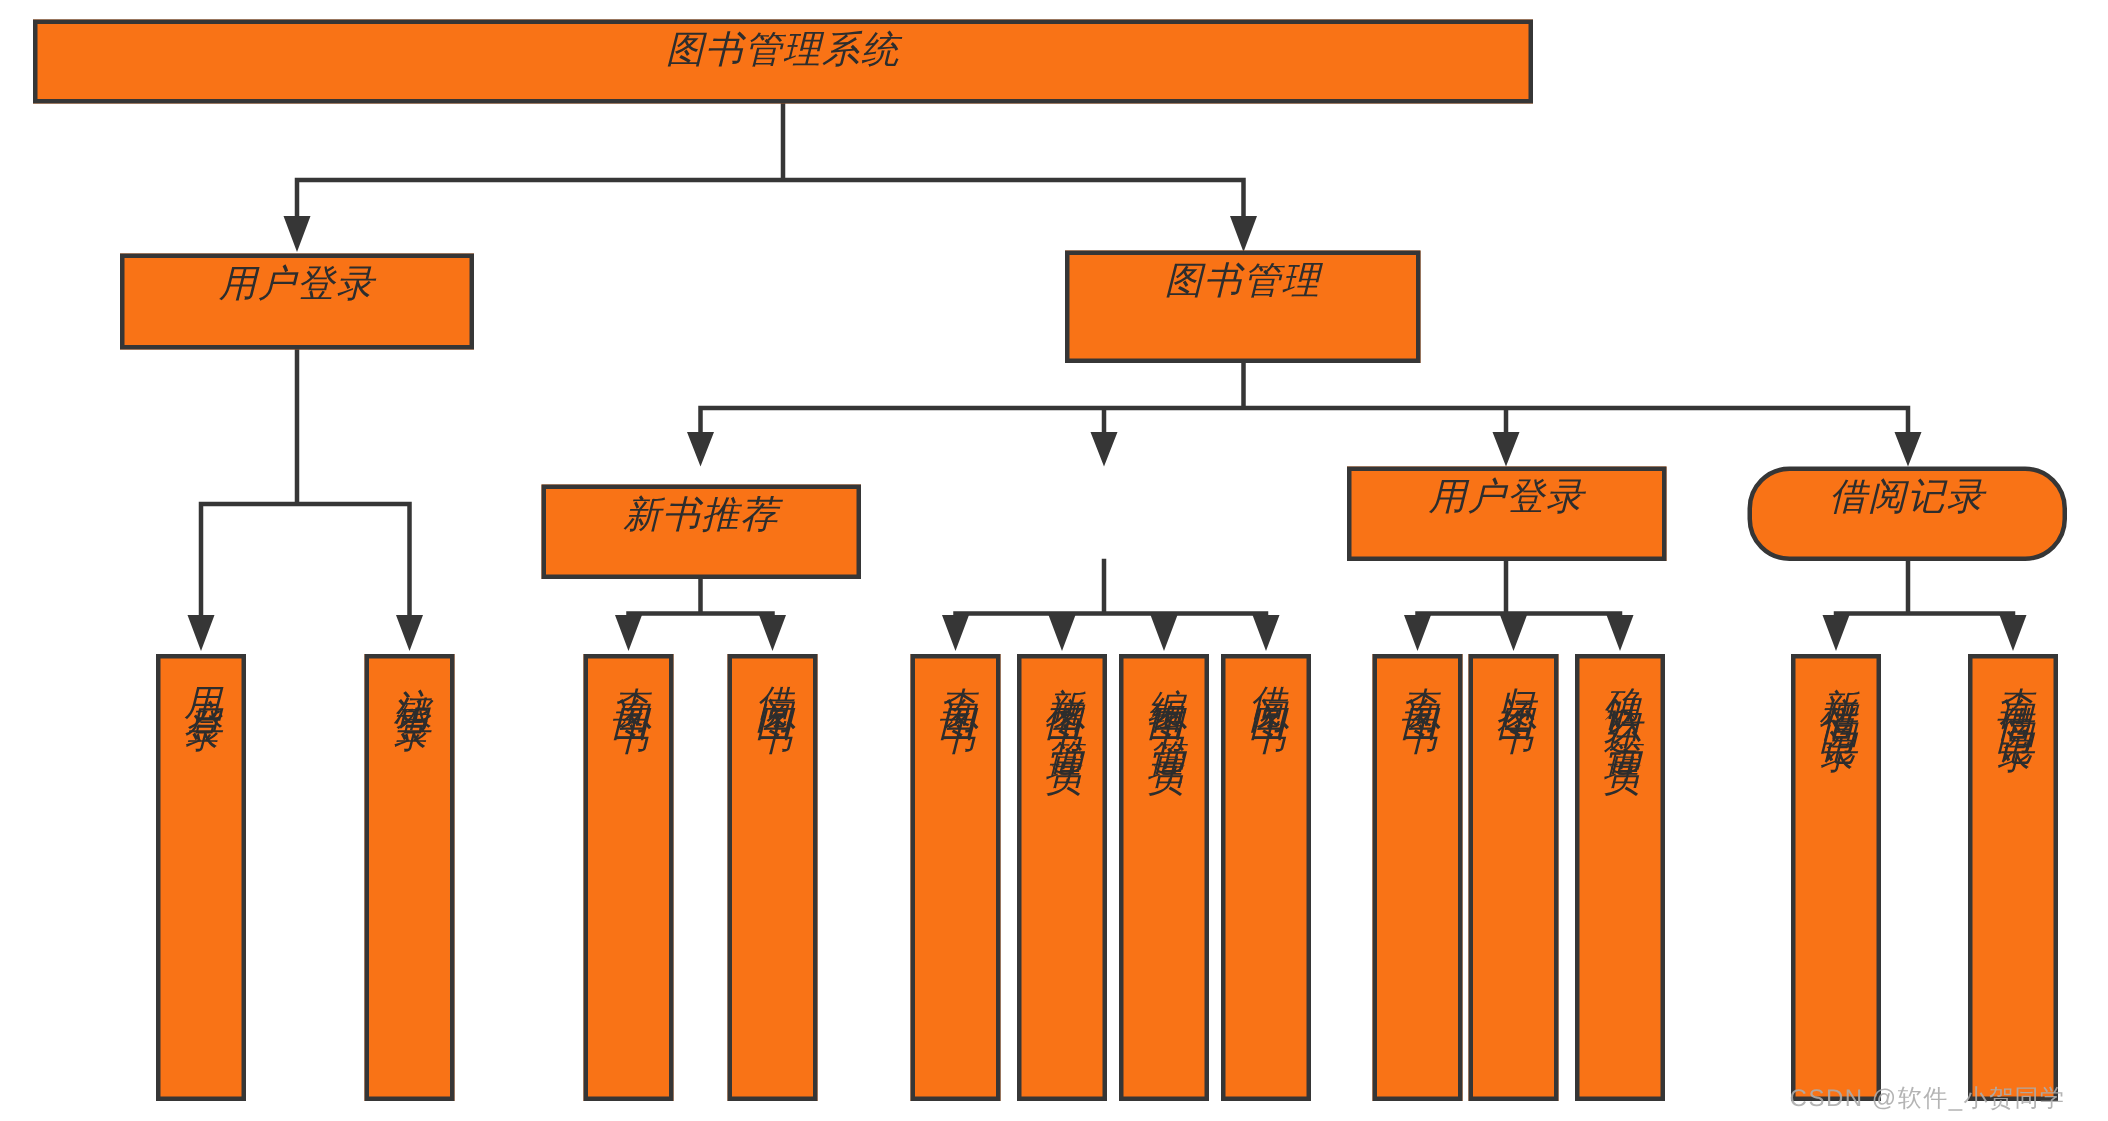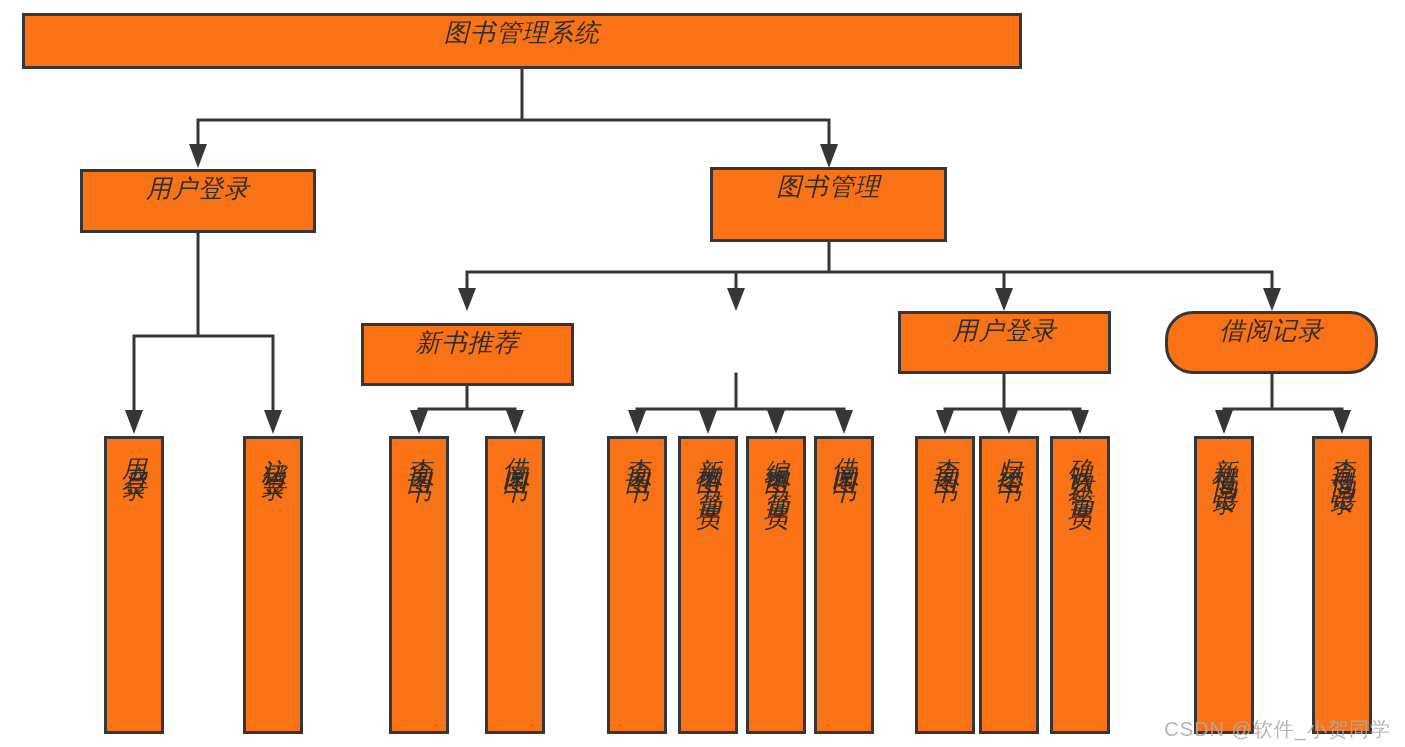--- a/index.html
+++ b/index.html
@@ -34,22 +34,22 @@
   .n-l3c   { left:898px; }
   .n-l3d   { left:1165px;border-radius:28px; }
   
   .leaf    { top:436px; height:298px; width:60px; }
   .n-u1 { left:104px; }  .n-u2 { left:243px; }
   .n-r1 { left:389px; }  .n-r2 { left:485px; }
   .n-b1 { left:607px; }  .n-b2 { left:678px; }  .n-b3 { left:746px; }  .n-b4 { left:814px; }
   .n-c1 { left:915px; }  .n-c2 { left:979px; }  .n-c3 { left:1050px; }
   .n-d1 { left:1194px; } .n-d2 { left:1312px; }
   .watermark {
-    position:absolute; right:14px; bottom:4px; z-index:5;
-    font-size:20px; color:rgba(172,172,172,0.9); letter-spacing:1px;
+    position:absolute; right:28px; bottom:4px; z-index:5;
+    font-size:16px; color:rgba(172,172,172,0.9); letter-spacing:1px;
     white-space:nowrap;
   }
 </style>
 </head>
 <body>
 
 <div class="stage">
 
   <svg class="connectors" width="1405" height="747" viewBox="0 0 1405 747">
     <path fill="none" stroke="#363636" stroke-width="3" stroke-linecap="square" d="

